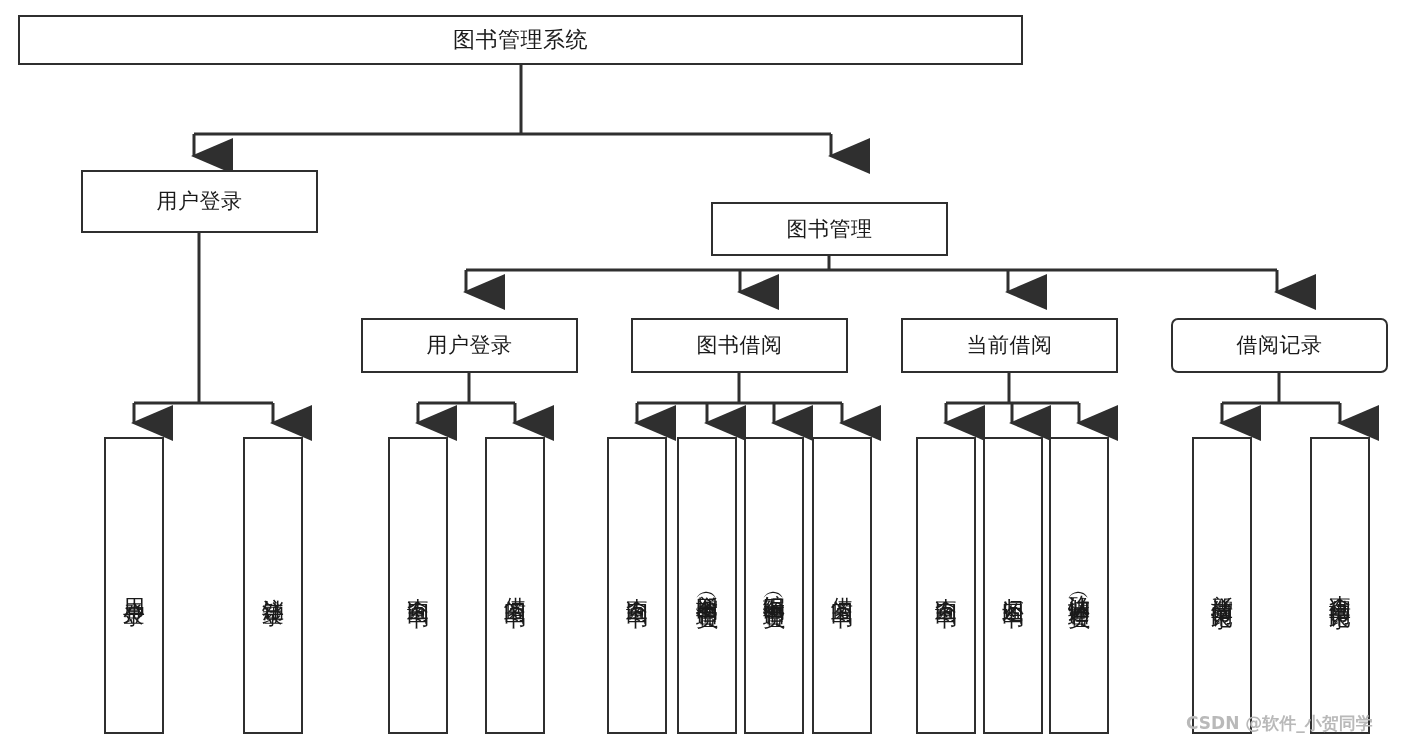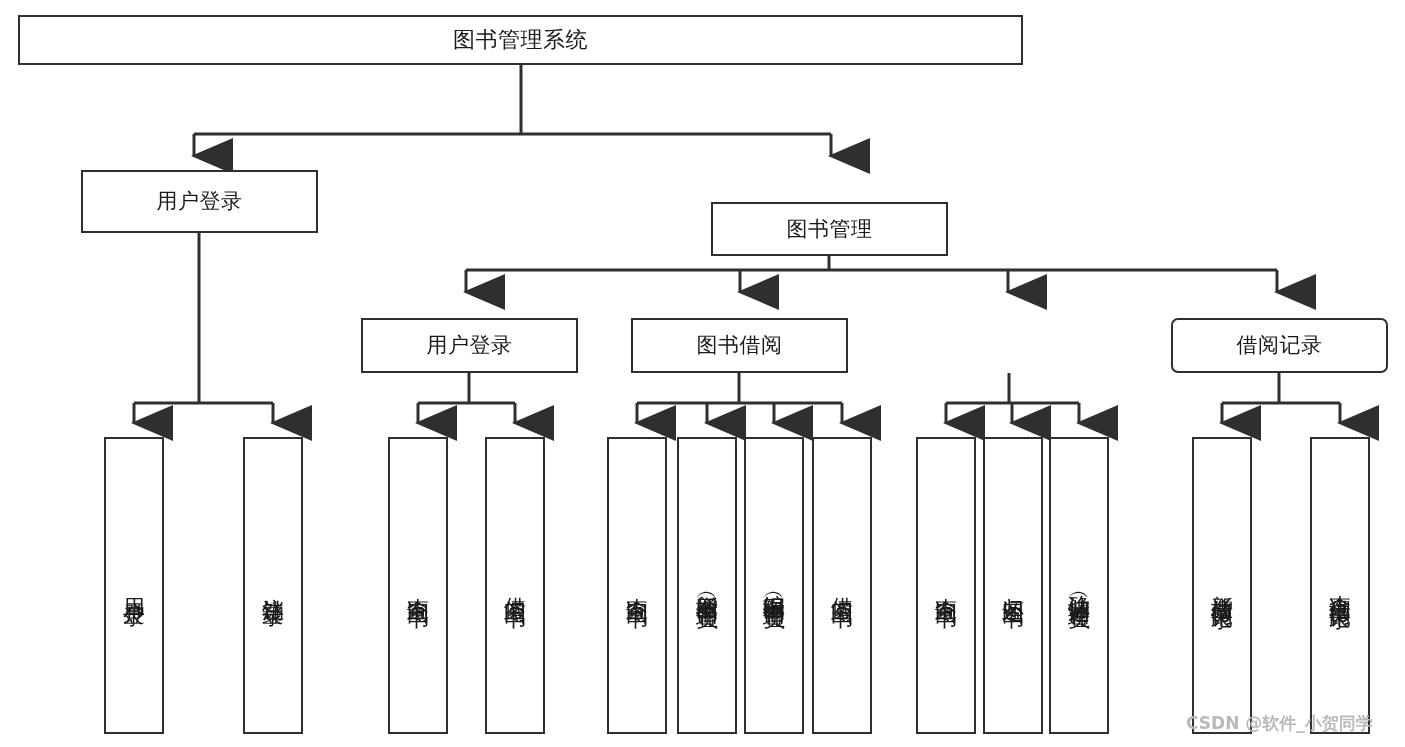--- a/index.html
+++ b/index.html
@@ -150,20 +150,23 @@
   <div class="node horiz" style="left:711px; top:170px; width:237px; height:54px;margin-top:32px;">
     <span class="label">图书管理</span>
   </div>
 
   <div class="node horiz" style="left:361px; top:318px; width:217px; height:55px;">
     <span class="label">用户登录</span>
   </div>
   <div class="node horiz" style="left:631px; top:318px; width:217px; height:55px;justify-content:center;">
     <span class="label">图书借阅</span>
   </div>
+  <div class="node horiz" style="left:901px; top:318px; width:217px; height:55px;">
+    <span class="label">当前借阅</span>
+  </div>
   <div class="node horiz" style="left:1171px; top:318px; width:217px; height:55px;border-radius:7px;">
     <span class="label">借阅记录</span>
   </div>
 
   <div class="node vert" style="left:104px; top:437px; width:60px; height:297px;">
     <span class="label">用户登录</span>
   </div>
   <div class="node vert" style="left:243px; top:437px; width:60px; height:297px;">
     <span class="label">注销登录</span>
   </div>

